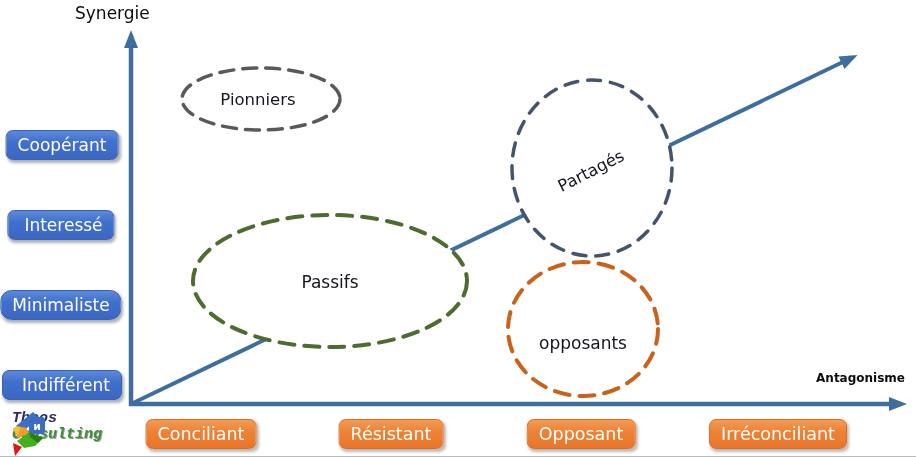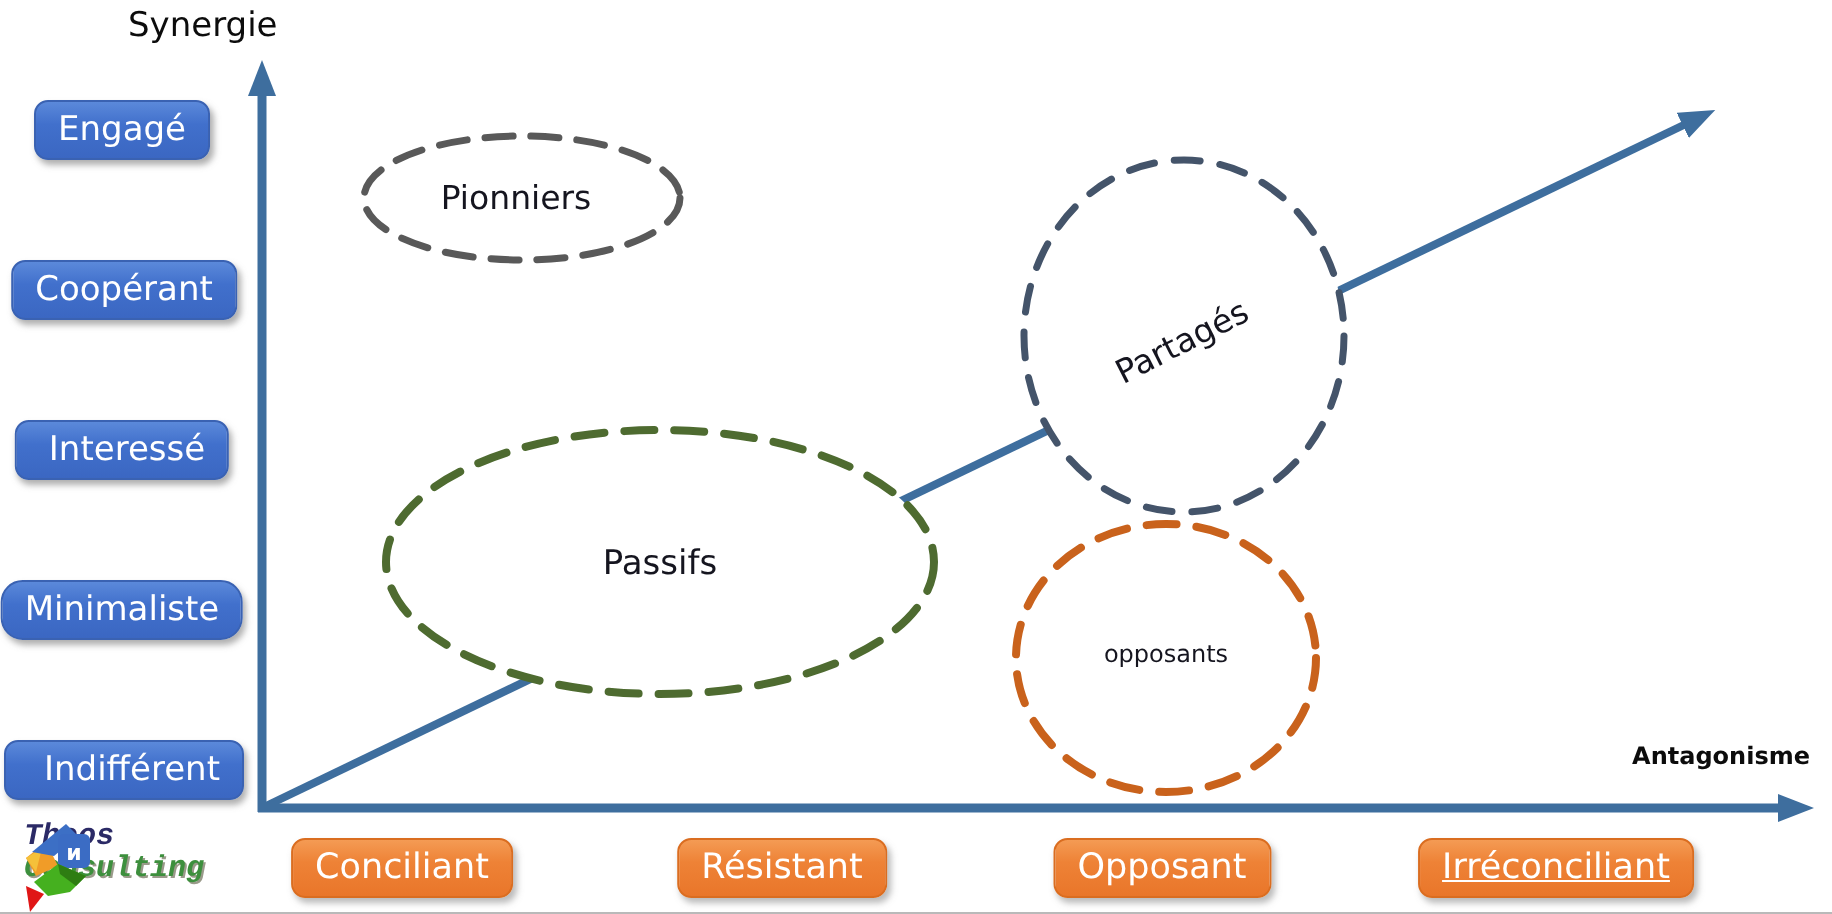--- a/index.html
+++ b/index.html
@@ -4,42 +4,42 @@
 <style>
   html,body{margin:0;padding:0;background:#fff;}
   #stage{
     position:relative;width:916px;height:457px;background:#fff;overflow:hidden;
     font-family:"DejaVu Sans","Liberation Sans",sans-serif;
     border-bottom:1px solid #b9b9b9;box-sizing:border-box;
   }
   .abs{position:absolute;}
   svg{position:absolute;left:0;top:0;}
   
-  .axis-title-y{left:64px;top:3px;font-size:17px;color:#0c0c0c;font-weight:500;text-align:center;}
+  .axis-title-y{left:75px;top:3px;font-size:17px;color:#0c0c0c;font-weight:500;text-align:center;}
   .axis-title-x{left:905px;top:371px;transform:translateX(-100%);font-size:12px;font-weight:bold;color:#0c0c0c;}
   
   .chip-blue{
     transform:translateX(-50%);
     background:linear-gradient(180deg,#5b89da 0%,#4170cc 40%,#3b67c2 100%);
     border:1px solid #3a62b2;border-radius:7px;color:#fff;
     font-size:17px;padding:4px 11px;white-space:nowrap;
     box-shadow:1.5px 2.5px 3px rgba(110,110,110,.55);
   }
   
   .chip-orange{
     transform:translateX(-50%);
     background:linear-gradient(180deg,#f49b54 0%,#ee8236 40%,#e9762a 100%);
     border:1px solid #da6d20;border-radius:7px;color:#fff;
     font-size:17.5px;padding:4px 11px;white-space:nowrap;
     box-shadow:1.5px 2.5px 3px rgba(120,120,120,.5);
   }
   
   .ellipse-label{transform:translate(-50%,-50%);font-size:16.5px;color:#15151f;white-space:nowrap;}
   .ellipse-label.rot{transform:translate(-50%,-50%) rotate(-27deg);}
-  .ellipse-label.small{font-size:12px;}
+  .ellipse-label.small{font-size:17px;margin-top:16px;}
   
   .logo-text{font-family:"Liberation Mono","DejaVu Sans Mono",monospace;font-weight:bold;font-style:italic;line-height:1.05;}
   .logo-line1{color:#2b2a66;font-size:15px;}
   .logo-line2{color:#3d8f3d;font-size:15px;text-shadow:1px 1px 0 #9a9a8a;}
 </style>
 </head>
 <body>
 
 <div id="stage">
 
@@ -66,30 +66,29 @@
   </svg>
 
   <div class="abs axis-title-y">Synergie</div>
   <div class="abs axis-title-x">Antagonisme</div>
 
   <div class="abs ellipse-label" style="left:258px;top:99px;">Pionniers</div>
   <div class="abs ellipse-label" style="left:330px;top:282px;font-size:17px;">Passifs</div>
   <div class="abs ellipse-label rot" style="left:591px;top:171px;">Partagés</div>
   <div class="abs ellipse-label small" style="left:583px;top:327px;">opposants</div>
 
-  <div class="abs chip-blue" style="left:61px;top:50px;">Engagé</div>
   <div class="abs chip-blue" style="left:62px;top:130px;">Coopérant</div>
   <div class="abs chip-blue" style="left:61px;top:210px;padding-left:16px;">Interessé</div>
   <div class="abs chip-blue" style="left:61px;top:290px;border-radius:11px;">Minimaliste</div>
   <div class="abs chip-blue" style="left:62px;top:370px;padding-left:19px;">Indifférent</div>
 
   <div class="abs chip-orange" style="left:201px;top:419px;">Conciliant</div>
   <div class="abs chip-orange" style="left:581px;top:419px;">Opposant</div>
   <div class="abs chip-orange" style="left:391px;top:419px;">Résistant</div>
-  <div class="abs chip-orange" style="left:778px;top:419px;text-decoration:underline;">Irréconciliant</div>
+  <div class="abs chip-orange" style="left:778px;top:419px;">Irréconciliant</div>
 
   <div class="abs" style="left:12px;top:411px;display:flex;align-items:center;gap:4px;">
     <svg width="36" height="46" viewBox="0 0 36 46">
       <polygon points="1,18 11,10 17,22 6,27" fill="#f09c28"></polygon>
       <polygon points="1,18 9,13 6,25" fill="#f5c13a"></polygon>
       <polygon points="4,15 21,1 27,7 15,17" fill="#3c6fc5"></polygon>
       <rect x="17" y="6" width="16" height="17" rx="3" fill="#3b6cc4"></rect>
       <text x="25" y="19" font-size="11" font-weight="bold" fill="#ffffff" text-anchor="middle" font-family="'DejaVu Sans',sans-serif">и</text>
       <polygon points="5,30 17,21 31,27 23,35 12,37" fill="#45b01f"></polygon>
       <polygon points="17,21 31,27 26,32 18,26" fill="#2e7d12"></polygon>

